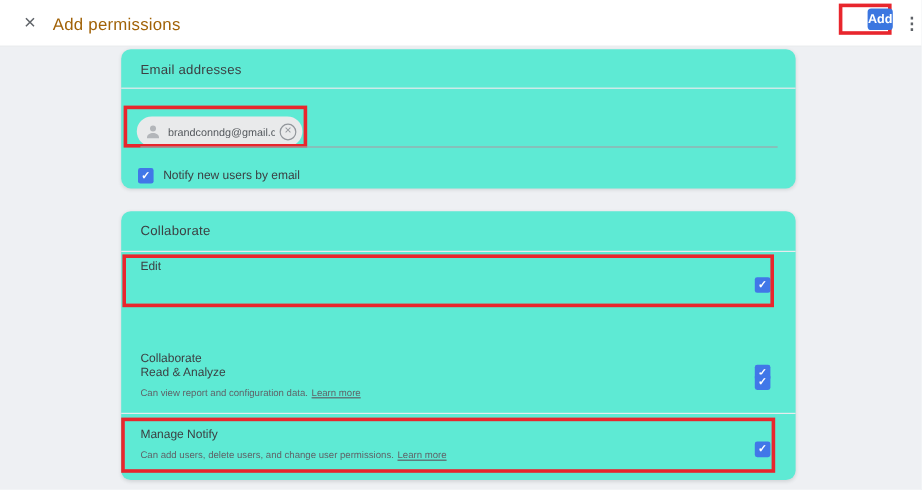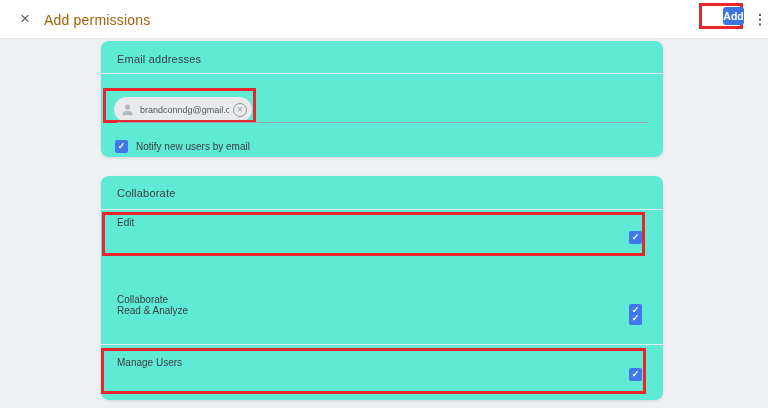--- a/index.html
+++ b/index.html
@@ -183,29 +183,31 @@
 
     <div class="perm-row row-collab">
       <div class="perm-name">Collaborate</div>
       <span class="checkbox perm-check">
         <span class="tick">✓</span>
       </span>
     </div>
 
     <div class="perm-row row-read">
       <div class="perm-name">Read &amp; Analyze</div>
+      <div class="perm-desc"><span>Can view report and configuration data.</span><span class="learn-more">Learn more</span></div>
       <span class="checkbox perm-check">
         <span class="tick">✓</span>
       </span>
     </div>
 
     <div class="divider" style="top:168px;"></div>
 
     <div class="perm-row row-manage">
-      <div class="perm-name">Manage Users</div>
+      <div class="perm-name">Manage Notify</div>
+      <div class="perm-desc"><span>Can add users, delete users, and change user permissions.</span><span class="learn-more">Learn more</span></div>
       <span class="checkbox perm-check">
         <span class="tick">✓</span>
       </span>
     </div>
     <div class="manage-annotation"></div>
   </div>
 
 </div>
 
 </body></html>

